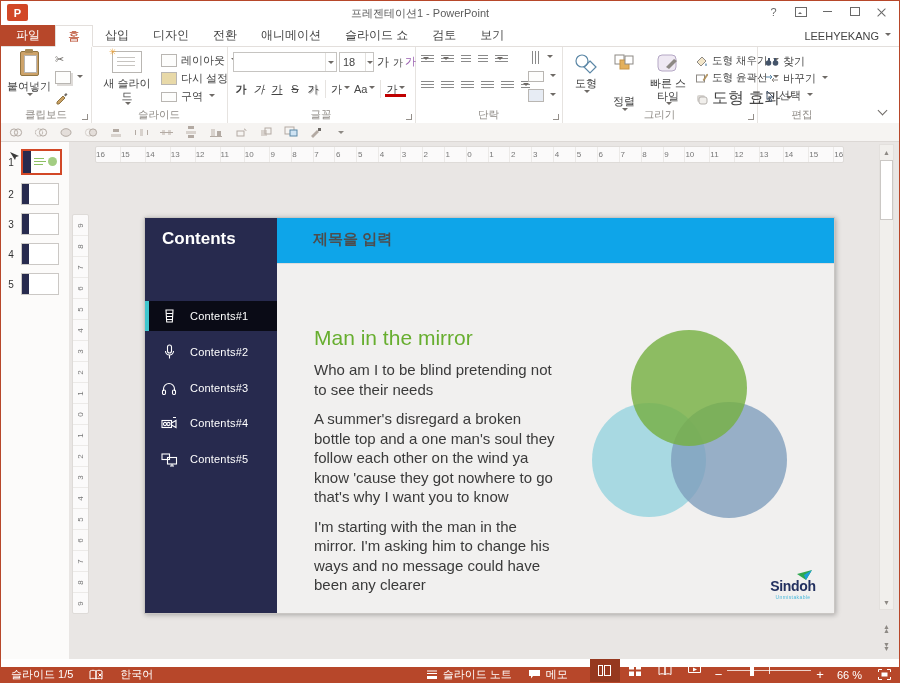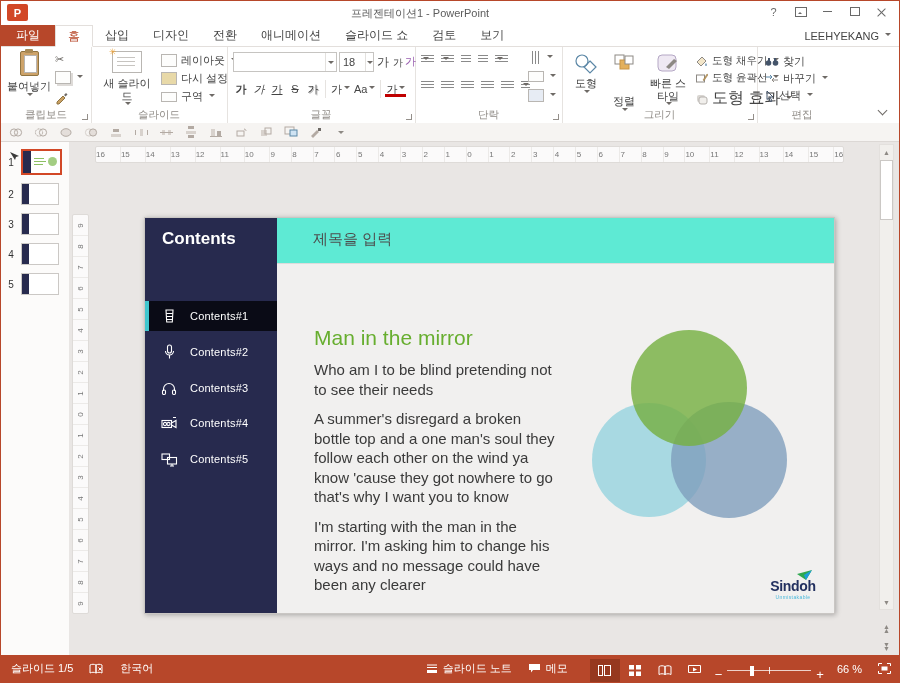--- a/index.html
+++ b/index.html
@@ -85,39 +85,39 @@
   .slide{position:absolute;left:143px;top:75px;width:689px;height:395px;background:#fff;
     border:1px solid #c9c6c3;box-shadow:1px 1px 5px rgba(0,0,0,.28);}
   .s-side{position:absolute;left:0;top:0;bottom:0;width:132px;background:#272a4e;}
   .s-title{position:absolute;left:17px;top:11px;font-size:17px;color:#fff;font-weight:bold;}
   .s-item{position:absolute;left:0;width:132px;height:30px;display:flex;align-items:center;color:#fff;
     font-size:11px;box-sizing:border-box;}
   .s-item .ic{margin-left:15px;width:18px;display:flex;justify-content:center;}
   .s-item .lb{margin-left:12px;letter-spacing:.2px;}
   .s-item.sel{background:#0a0b16;border-left:4px solid #3fc6ce;}
   .s-item.sel .ic{margin-left:11px;}
-  .s-head{position:absolute;left:132px;right:0;top:0;height:45px;background:#5eead4;border-bottom:1px solid #dcdcdc;}
+  .s-head{position:absolute;left:132px;right:0;top:0;height:45px;background:#0ea5e9;border-bottom:1px solid #dcdcdc;font-weight:bold;}
   .s-headtitle{position:absolute;left:36px;top:12px;font-size:15px;color:#4d4d4d;}
   .s-body{position:absolute;left:132px;right:0;top:46px;bottom:0;background:#f1f0ef;}
   .s-heading{position:absolute;left:37px;top:62px;font-size:21px;color:#67ae2f;}
   .s-paras{position:absolute;left:37px;top:96px;width:242px;font-size:15px;line-height:1.3;color:#3a3a3a;}
   .s-paras p{margin:0 0 10px 0;}
   .venn{position:absolute;left:0;top:0;width:557px;height:349px;}
   .logo{position:absolute;right:10px;bottom:13px;width:62px;text-align:center;line-height:1;}
   .logo .flag{display:block;margin:0 0 -2px 34px;}
   .logo .name{font-size:14px;font-weight:bold;color:#22305f;letter-spacing:-.3px;}
   .logo .tag{font-size:5px;color:#4ab9dc;letter-spacing:.4px;margin-top:2px;}
   
   .vscroll{position:absolute;right:5px;top:2px;width:15px;height:512px;font-size:7px;color:#8d8984;}
   .sb-track{position:absolute;left:0;top:0;width:15px;height:466px;background:#f1efec;border:1px solid #e3e0dd;box-sizing:border-box;}
   .sb-btn{position:absolute;left:0;width:15px;height:14px;display:flex;align-items:center;justify-content:center;}
   .sb-thumb{position:absolute;left:1px;top:16px;width:13px;height:60px;background:#fff;border:1px solid #cbc8c5;box-sizing:border-box;}
   .dbl{display:flex;flex-direction:column;line-height:.55;font-size:7px;}
   
-  .status{position:absolute;left:0;right:0;bottom:0;height:27px;background:#b7472a;color:#fff;font-size:11px;
+  .status{position:absolute;left:0;right:0;bottom:0;height:15px;background:#b7472a;color:#fff;font-size:11px;
     display:flex;align-items:center;}
   .st-item{display:flex;align-items:center;gap:5px;padding:0 8px;height:100%;}
   .viewbtn{width:30px;height:23px;display:flex;align-items:center;justify-content:center;}
   .viewbtn.active{background:#96381f;}
   .zoomtrack{position:relative;width:84px;height:23px;display:flex;align-items:center;}
   .zoomtrack .line{width:100%;height:1px;background:rgba(255,255,255,.75);}
   .zoomtrack .notch{position:absolute;left:50%;top:8px;width:1px;height:7px;background:rgba(255,255,255,.85);}
   .zoomtrack .thumbz{position:absolute;left:27%;top:7px;width:4px;height:10px;background:#fff;}
   .sign{font-size:13px;padding:0 5px;}
 </style>

